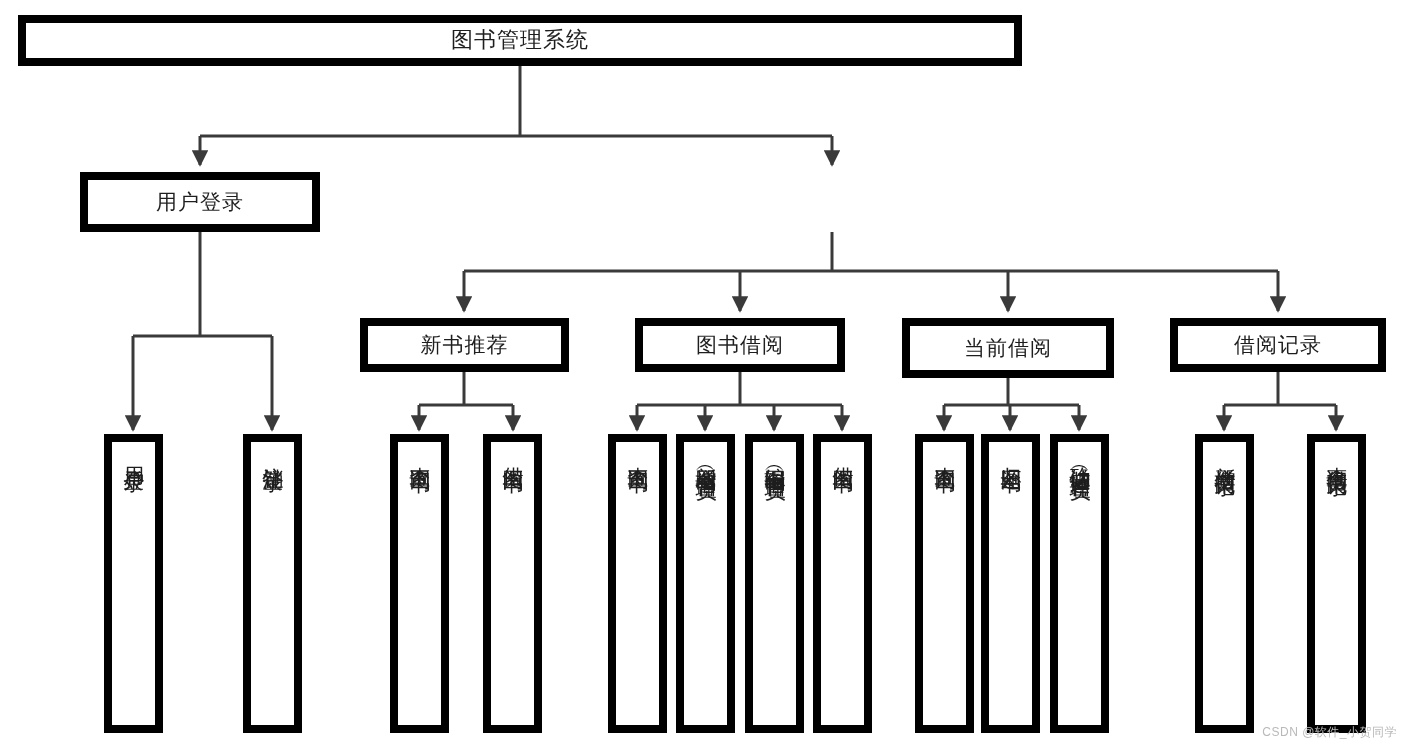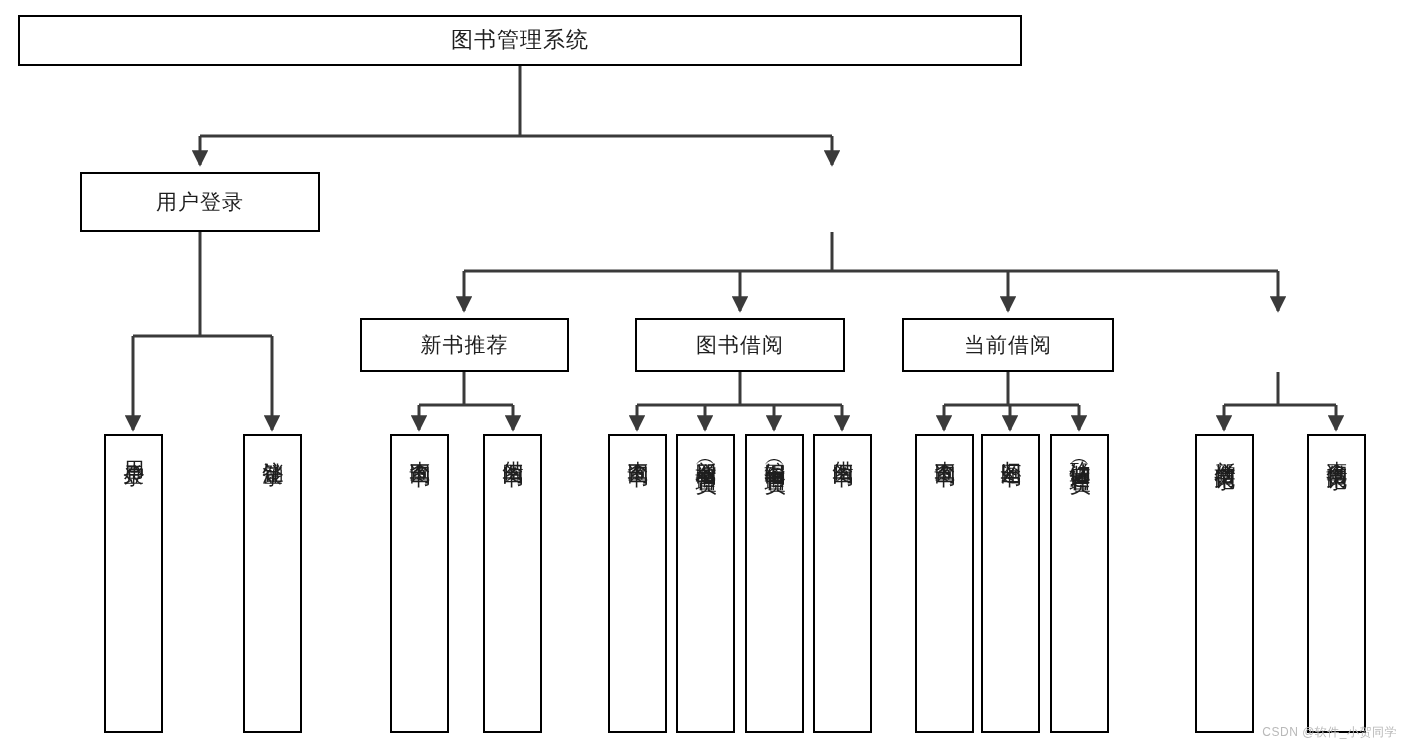--- a/index.html
+++ b/index.html
@@ -22,21 +22,21 @@
     position: absolute;
     left: 0;
     top: 0;
     width: 1405px;
     height: 747px;
     pointer-events: none;
   }
   .node {
     position: absolute;
     box-sizing: border-box;
-    border: 2px solid #000000;
+    border: 8px solid #000000;
     background: #ffffff;
     display: flex;
     align-items: center;
     justify-content: center;
     text-align: center;
     color: #1e1e1e;
   }
   .node.horiz {
     font-size: 21px;
     letter-spacing: 1px;
@@ -130,22 +130,25 @@
   <div class="node horiz" style="left:80px; top:172px; width:240px; height:60px;">
     <span>用户登录</span>
   </div>
 
   <div class="node horiz" style="left:360px; top:318px; width:209px; height:54px;">
     <span>新书推荐</span>
   </div>
   <div class="node horiz" style="left:635px; top:318px; width:210px; height:54px;">
     <span>图书借阅</span>
   </div>
-  <div class="node horiz" style="left:902px; top:318px; width:212px; height:54px;">
+  <div class="node horiz" style="left:902px; top:318px; width:212px; height:60px;">
     <span>当前借阅</span>
+  </div>
+  <div class="node horiz" style="left:1170px; top:318px; width:216px; height:54px;">
+    <span>借阅记录</span>
   </div>
 
   <div class="node leaf" style="left:104px; top:434px; width:59px; height:299px;">
     <span class="leaf-label">用户登录</span>
   </div>
   <div class="node leaf" style="left:243px; top:434px; width:59px; height:299px;">
     <span class="leaf-label">注销登录</span>
   </div>
 
   <div class="node leaf" style="left:390px; top:434px; width:59px; height:299px;">

